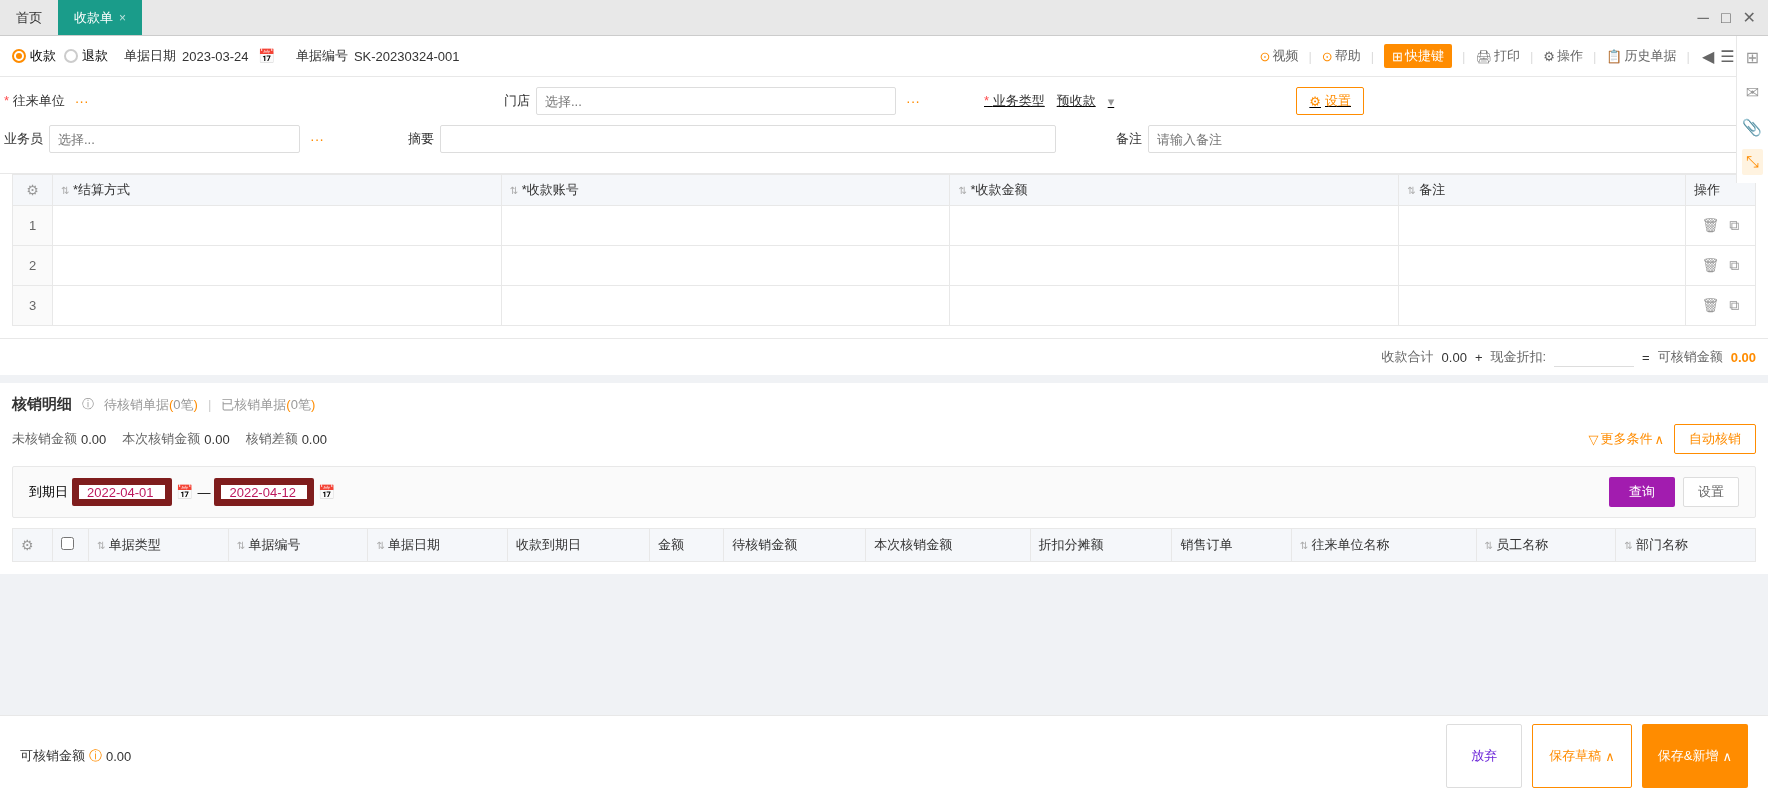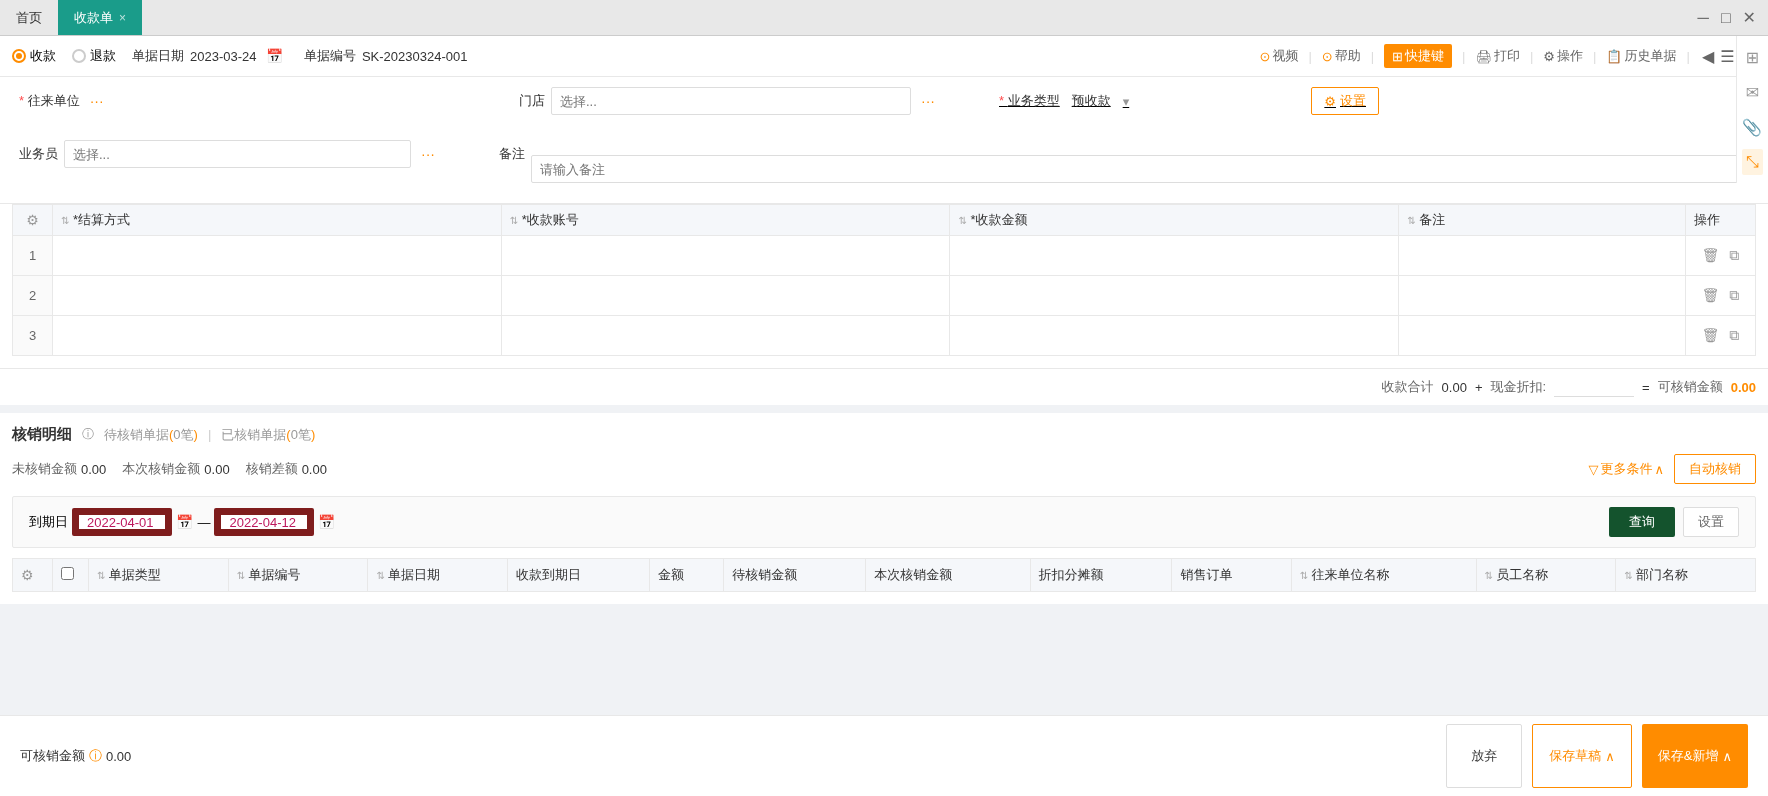--- a/index.html
+++ b/index.html
@@ -19,40 +19,40 @@
     .tab-item.active { background: #1a9c8a; color: #fff; }
     .tab-close { margin-left: 6px; font-size: 12px; cursor: pointer; opacity: 0.7; }
     .tab-bar-right { margin-left: auto; display: flex; gap: 4px; padding-right: 8px; }
     .tab-bar-btn { background: none; border: none; cursor: pointer; font-size: 16px; color: #666; padding: 2px 4px; }
 
     
     .top-toolbar {
       display: flex; align-items: center; padding: 8px 12px;
       border-bottom: 1px solid #e8e8e8; background: #fff; gap: 16px;
     }
-    .radio-group { display: flex; gap: 16px; align-items: center; justify-content: center; }
+    .radio-group { display: flex; gap: 8px; align-items: center; justify-content: center; }
     .radio-item { display: flex; align-items: center; gap: 4px; cursor: pointer; }
     .radio-dot { width: 14px; height: 14px; border-radius: 50%; border: 2px solid #ccc; display: flex; align-items: center; justify-content: center; }
     .radio-dot.checked { border-color: #ff8c00; }
     .radio-dot.checked::after { content: ''; width: 6px; height: 6px; border-radius: 50%; background: #ff8c00; }
     .field-group { display: flex; align-items: center; gap: 6px; }
     .field-label { color: #333; white-space: nowrap; }
     .field-value { color: #333; font-weight: 500; }
     .icon-btn { background: none; border: none; cursor: pointer; color: #666; font-size: 14px; padding: 2px 4px; display: flex; align-items: center; }
     .toolbar-actions { margin-left: auto; display: flex; align-items: center; gap: 10px; }
     .action-link { color: #666; cursor: pointer; display: flex; align-items: center; gap: 2px; font-size: 12px; white-space: nowrap; }
     .action-link .icon { color: #ff8c00; }
     .separator { color: #ddd; }
     .layout-btns { display: flex; gap: 2px; }
     .layout-btn { background: none; border: none; cursor: pointer; font-size: 16px; color: #666; padding: 2px; }
     .layout-btn.active { color: #ff8c00; }
 
     
     .form-area {
-      padding: 10px 19px; background: #fff; border-bottom: 1px solid #e8e8e8;
+      padding: 10px 4px; background: #fff; border-bottom: 1px solid #e8e8e8;
     }
     .form-row { display: flex; align-items: center; gap: 20px; margin-bottom: 10px; }
     .form-field { display: flex; align-items: center; gap: 6px; flex: 1; }
     .form-field.required .field-label::before { content: '* '; color: #ff4d4f; }
     .form-input {
       flex: 1; border: 1px solid #ddd; border-radius: 2px; padding: 4px 8px;
       color: #999; background: #fff; min-width: 120px; height: 28px;
     }
     .more-btn { color: #ff8c00; cursor: pointer; font-size: 14px; padding: 0 4px; }
     .dropdown-arrow { color: #999; cursor: pointer; }
@@ -122,21 +122,21 @@
       border: 1px solid #ddd; border-radius: 2px; padding: 4px 8px;
       height: 28px; min-width: 200px; background: #fff; color: #333;
     }
     .filter-date { display: flex; align-items: center; gap: 4px; }
     .date-input {
       border: 7px solid #7f1d1d; border-radius: 2px; padding: 4px 8px;
       height: 28px; width: 100px; background: #fff; color: #be185d;
     }
     .cal-icon { color: #999; cursor: pointer; font-size: 14px; }
     .query-btn {
-      background: #14532d; color: #fff; border: none;
+      background: #a21caf; color: #fff; border: none;
       border-radius: 2px; padding: 5px 20px; cursor: pointer; font-size: 13px; margin-left: auto;
     }
     .setting-btn2 {
       background: #fff; border: 1px solid #ddd; color: #666;
       border-radius: 2px; padding: 5px 14px; cursor: pointer; font-size: 13px;
     }
 
     
     .bottom-table { width: 100%; border-collapse: collapse; margin-top: 8px; }
     .bottom-table th {
@@ -147,21 +147,21 @@
     
     .bottom-action-bar {
       position: fixed; bottom: 0; left: 0; right: 0;
       background: #fff; border-top: 1px solid #e8e8e8;
       padding: 8px 20px; display: flex; align-items: center; z-index: 100;
     }
     .bottom-info { display: flex; align-items: center; gap: 4px; color: #333; }
     .bottom-info .icon { color: #ff8c00; }
     .bottom-actions { margin-left: auto; display: flex; gap: 10px; }
     .btn-abandon {
-      background: #fff; border: 1px solid #ddd; color: #404040;
+      background: #fff; border: 1px solid #ddd; color: #6d28d9;
       border-radius: 2px; padding: 6px 24px; cursor: pointer; font-size: 13px;
     }
     .btn-save-draft {
       background: #fff; border: 1px solid #ff8c00; color: #ff8c00;
       border-radius: 2px; padding: 22px 16px; cursor: pointer; font-size: 13px;
       display: flex; align-items: center; gap: 4px;
     }
     .btn-save-new {
       background: #ff8c00; color: #fff; border: none;
       border-radius: 2px; padding: 6px 16px; cursor: pointer; font-size: 13px;
@@ -287,24 +287,28 @@
   </div>
 
   <div class="form-row">
 
     <div class="form-field" style="max-width: 420px;">
       <span class="field-label">业务员</span>
       <input class="form-input" type="text" placeholder="选择..." style="">
       <span class="more-btn">···</span>
     </div>
 
+    <div class="form-field" style="flex: 2; margin-left: 60px;">
+      <span class="field-label">摘要</span>
+      <input class="form-input" type="text" placeholder="" style="flex: 1 1 0%;">
+    </div>
 
     <div class="form-field" style="flex: 2; margin-left: 40px;">
       <span class="field-label">备注</span>
-      <input class="form-input" type="text" placeholder="请输入备注" style="flex: 1 1 0%; color: #a16207; margin-top: 30px;">
+      <input class="form-input" type="text" placeholder="请输入备注" style="flex: 1 1 0%; color: #a16207;">
     </div>
   </div>
 </div>
 
 <div class="table-container">
   <table class="data-table">
     <thead>
       <tr>
         <th style="width:40px;">
           <div class="gear-header">

